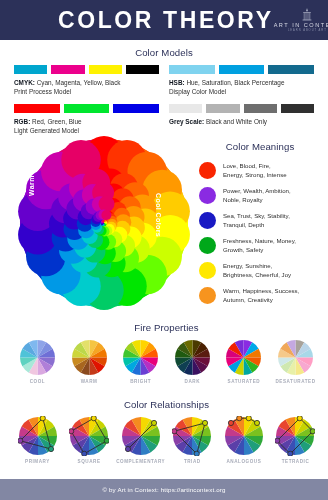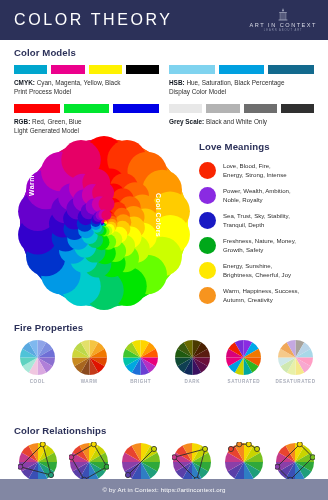--- a/index.html
+++ b/index.html
@@ -13,31 +13,31 @@
   .page { position: relative; width: 328px; height: 500px; background:#fff; }
 
   
   .header {
     position: absolute; left:0; top:0; width:328px; height:40px;
     background:#2c3159;
     display:flex; align-items:center; justify-content:space-between;
     padding: 0 11px 0 14px;
   }
   .title {
-    color:#ffffff; font-size:16px; letter-spacing:2.6px;
-    font-weight:400; line-height:1; white-space:nowrap;
+    color:#ffffff; font-size:23px; letter-spacing:2.6px;
+    font-weight:700; line-height:1; white-space:nowrap;margin-left:44px;
   }
   .logo { display:flex; flex-direction:column; align-items:center; gap:1px; }
   .logo-mark { width:16px; height:13px; opacity:.85; }
   .logo-text { color:#d9dbe6; font-size:5.6px; letter-spacing:1.5px; white-space:nowrap; }
   .logo-sub { color:#8c92ad; font-size:2.6px; letter-spacing:1px; white-space:nowrap; }
 
   
   .sec-h {
-    color:#2c3159; font-size:9.6px; font-weight:bold; letter-spacing:.1px;
+    color:#2c3159; font-size:9.6px; font-weight:normal; letter-spacing:.1px;text-align:center;
   }
 
   
   .models { position:absolute; left:14px; top:47px; width:300px; }
   .models-grid { display:flex; gap:10px; margin-top:7px; }
   .model-col { width:145px; }
   .swatch-row { display:flex; gap:4px; height:9px; margin-bottom:4px; }
   .swatch { flex:1; }
   .model-txt { font-size:6.4px; color:#2f2f2f; line-height:1.42; }
   .model-txt b { color:#10161f; }
@@ -58,21 +58,21 @@
 
   
   .meanings { position:absolute; left:199px; top:141px; width:122px; }
   .meanings .sec-h { margin-bottom:6px; }
   .meaning-row { display:flex; align-items:center; gap:7px; height:25px; }
   .meaning-dot { width:17px; height:17px; border-radius:50%; flex:none; }
   .meaning-txt { font-size:6.1px; color:#2f2f2f; line-height:1.45; }
 
   
   .props { position:absolute; left:14px; top:322px; width:305px; }
-  .rels  { position:absolute; left:14px; top:399px; width:305px;margin-top:26px; }
+  .rels  { position:absolute; left:14px; top:399px; width:305px; }
   .pie-grid { display:flex; justify-content:space-between; margin-top:6px; }
   .pie-cell { width:47px; display:flex; flex-direction:column; align-items:center; }
   .pie-cell svg { display:block; }
   .pie-label {
     margin-top:3px; font-size:4.6px; letter-spacing:.55px;
     color:#a9adba; font-weight:bold; text-align:center; white-space:nowrap;
   }
 
   
   .footer {
@@ -372,21 +372,21 @@
         <circle cx="84.23585094427976" cy="83.88979659393901" r="5.04" fill="#6600cc"></circle>
         <circle cx="86.6732843119196" cy="82.2868318616356" r="5.04" fill="#9900cc"></circle>
         <circle cx="89.5119686886365" cy="81.61418904105699" r="5.04" fill="#cc00aa"></circle>
         <circle cx="92.4095168440789" cy="81.95299878351568" r="5.04" fill="#e60066"></circle>
       </svg>
     <div class="warm-label">Warm Colors</div>
     <div class="cool-label">Cool Colors</div>
   </div>
 
   <div class="meanings">
-    <div class="sec-h">Love Meanings</div>
+    <div class="sec-h">Color Meanings</div>
     <div id="meanings-list">
         <div class="meaning-row">
           <div class="meaning-dot" style="background: rgb(249, 37, 0);"></div>
           <div class="meaning-txt"><span>Love, Blood, Fire,</span><br><span>Energy, Strong, Intense</span></div>
         </div>
         <div class="meaning-row">
           <div class="meaning-dot" style="background: rgb(138, 43, 226);"></div>
           <div class="meaning-txt"><span>Power, Wealth, Ambition,</span><br><span>Noble, Royalty</span></div>
         </div>
         <div class="meaning-row">

